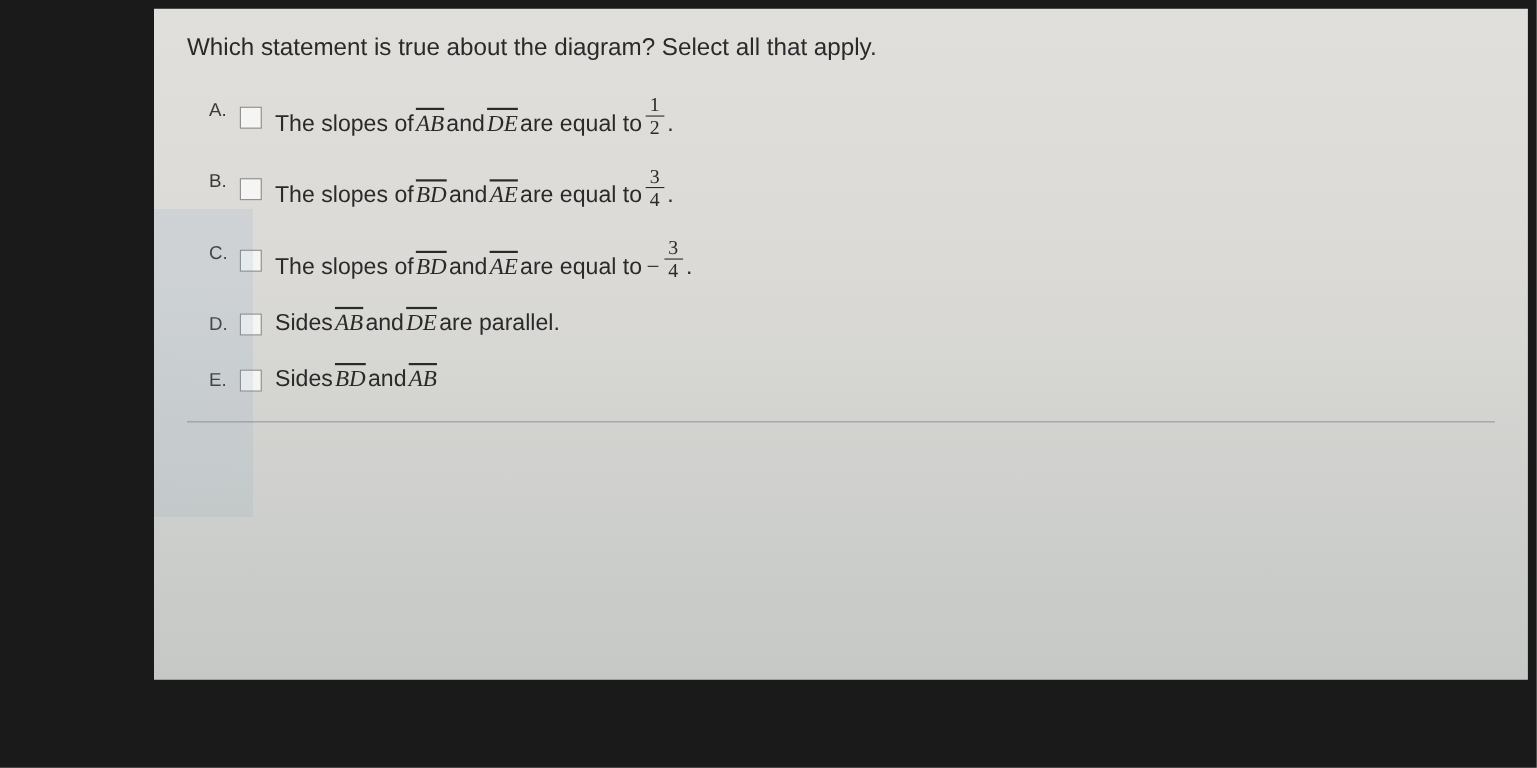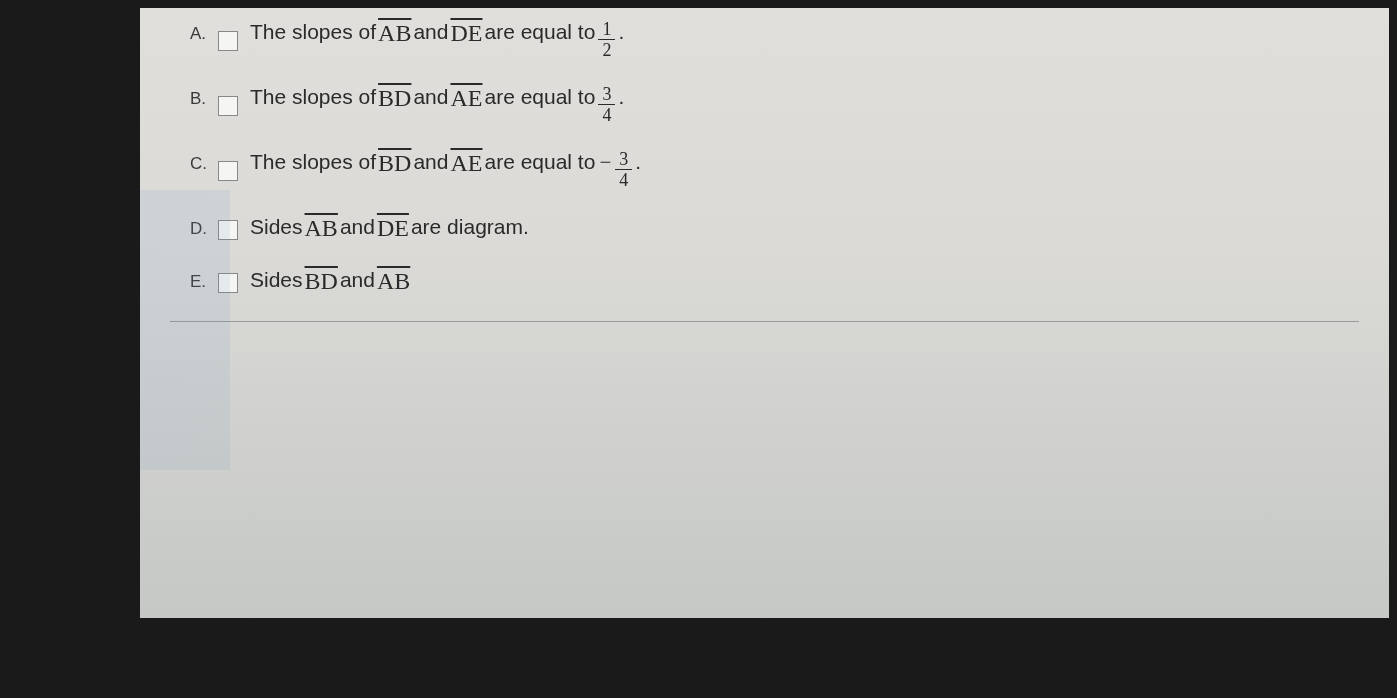--- a/index.html
+++ b/index.html
@@ -64,28 +64,29 @@
       height: 20px;
       border: 1px solid #888;
       background: #f5f5f3;
       margin-right: 12px;
       margin-top: 2px;
       cursor: pointer;
       flex-shrink: 0;
     }
     .option-text {
       display: inline-flex;
-      align-items: flex-start;
+      align-items: flex-end;
       flex-wrap: wrap;
       gap: 0;
     }
     .overline {
       text-decoration: overline;
       font-family: 'Times New Roman', serif;
-      font-size: 24px;
+      font-style: italic;
+      font-size: 21px;
       padding: 0 2px;
     }
     .fraction {
       display: inline-flex;
       flex-direction: column;
       align-items: center;
       vertical-align: middle;
       font-family: 'Times New Roman', serif;
       font-size: 18px;
       line-height: 1;
@@ -115,20 +116,21 @@
       width: 230px;
       height: 280px;
       background: linear-gradient(135deg, rgba(120,160,200,0.15) 0%, rgba(100,140,180,0.1) 100%);
       pointer-events: none;
     }
   </style>
 </head>
 <body>
 
 <div class="content-area">
+  <div class="question-text">Which statement is true about the diagram? Select all that apply.</div>
   <div class="options-list">
       <div class="option-row">
         <span class="option-letter">A.</span>
         <span class="checkbox"></span>
         <span class="option-text">
           <span>The slopes of </span>
           <span class="overline">AB</span>
           <span> and </span>
           <span class="overline">DE</span>
           <span> are equal to </span>
@@ -173,21 +175,21 @@
         </span>
       </div>
       <div class="option-row">
         <span class="option-letter">D.</span>
         <span class="checkbox"></span>
         <span class="option-text">
           <span>Sides </span>
           <span class="overline">AB</span>
           <span> and </span>
           <span class="overline">DE</span>
-          <span> are diagram.</span>
+          <span> are parallel.</span>
         </span>
       </div>
       <div class="option-row">
         <span class="option-letter">E.</span>
         <span class="checkbox"></span>
         <span class="option-text">
           <span>Sides </span>
           <span class="overline">BD</span>
           <span> and </span>
           <span class="overline">AB</span>

